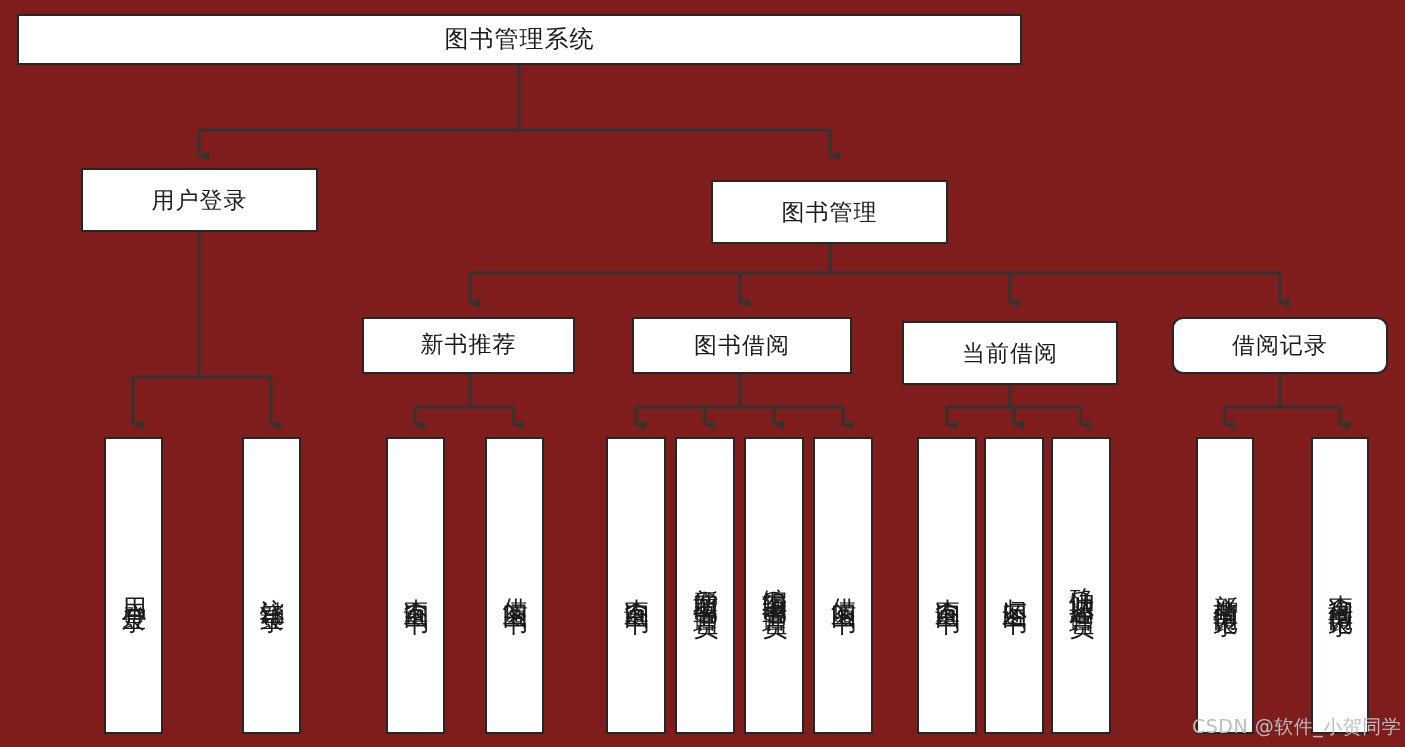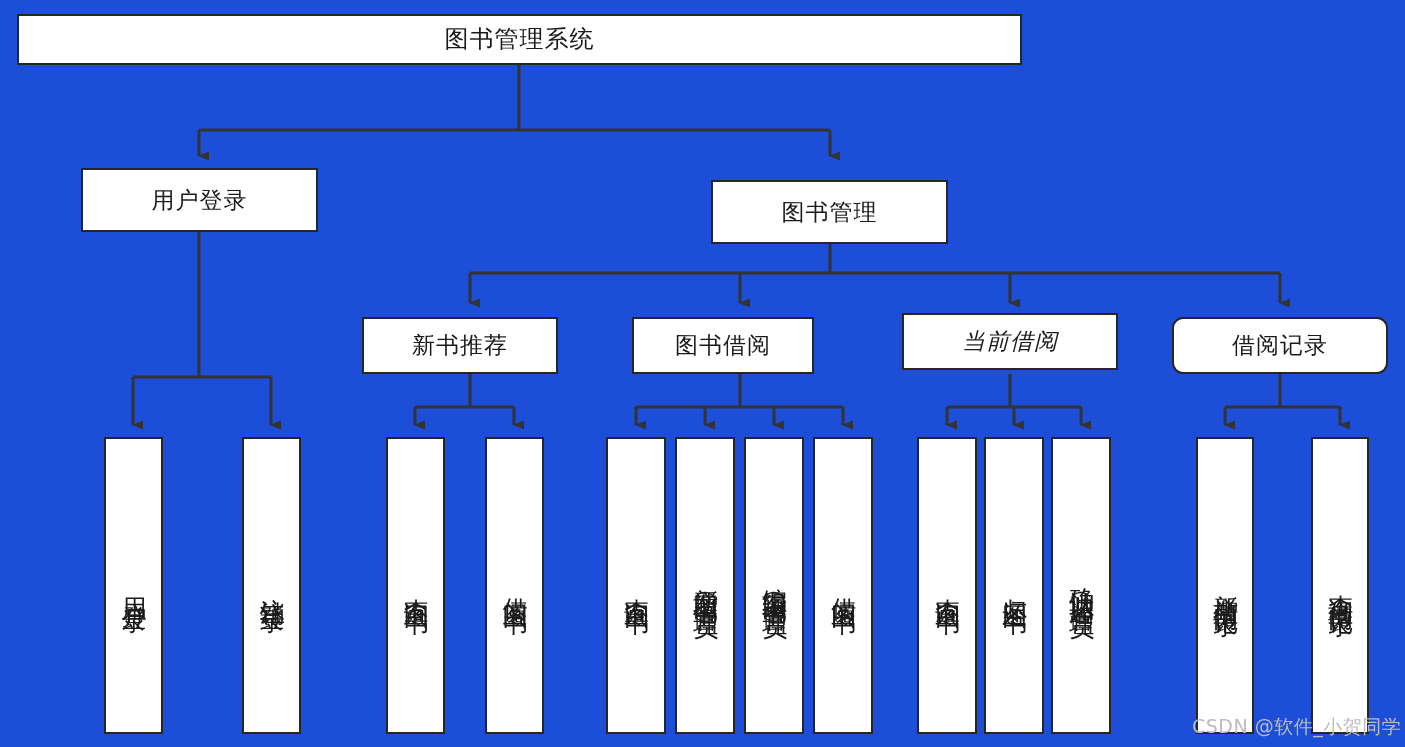--- a/index.html
+++ b/index.html
@@ -7,21 +7,21 @@
     padding: 0;
     background: #ffffff;
   }
   body {
     font-family: "DejaVu Sans", "Liberation Sans", sans-serif;
   }
   #stage {
     position: relative;
     width: 1405px;
     height: 747px;
-    background: #1d4ed8;
+    background: #7f1d1d;
     overflow: hidden;
   }
   svg.wires {
     position: absolute;
     left: 0;
     top: 0;
     width: 1405px;
     height: 747px;
     pointer-events: none;
   }
@@ -133,29 +133,29 @@
   </div>
 
   <div class="node horiz" style="left:81px; top:168px; width:237px; height:64px;">
     <span class="lbl">用户登录</span>
   </div>
 
   <div class="node horiz" style="left:711px; top:180px; width:237px; height:64px;">
     <span class="lbl">图书管理</span>
   </div>
 
-  <div class="node horiz" style="left:362px; top:317px; width:196px; height:57px;">
+  <div class="node horiz" style="left:362px; top:317px; width:213px; height:57px;font-family:Liberation Serif, serif;">
     <span class="lbl">新书推荐</span>
   </div>
 
-  <div class="node horiz" style="left:632px; top:317px; width:182px; height:57px;">
+  <div class="node horiz" style="left:632px; top:317px; width:220px; height:57px;">
     <span class="lbl">图书借阅</span>
   </div>
 
-  <div class="node horiz" style="left:902px; top:313px; width:216px; height:57px;font-style:italic;">
+  <div class="node horiz" style="left:902px; top:321px; width:216px; height:64px;">
     <span class="lbl">当前借阅</span>
   </div>
 
   <div class="node horiz" style="left:1172px; top:317px; width:216px; height:57px;border-radius:11px;">
     <span class="lbl">借阅记录</span>
   </div>
 
   <div class="node vert" style="left:104px; top:437px; width:59px; height:297px;">
     <span class="lbl">用户登录</span>
   </div>

